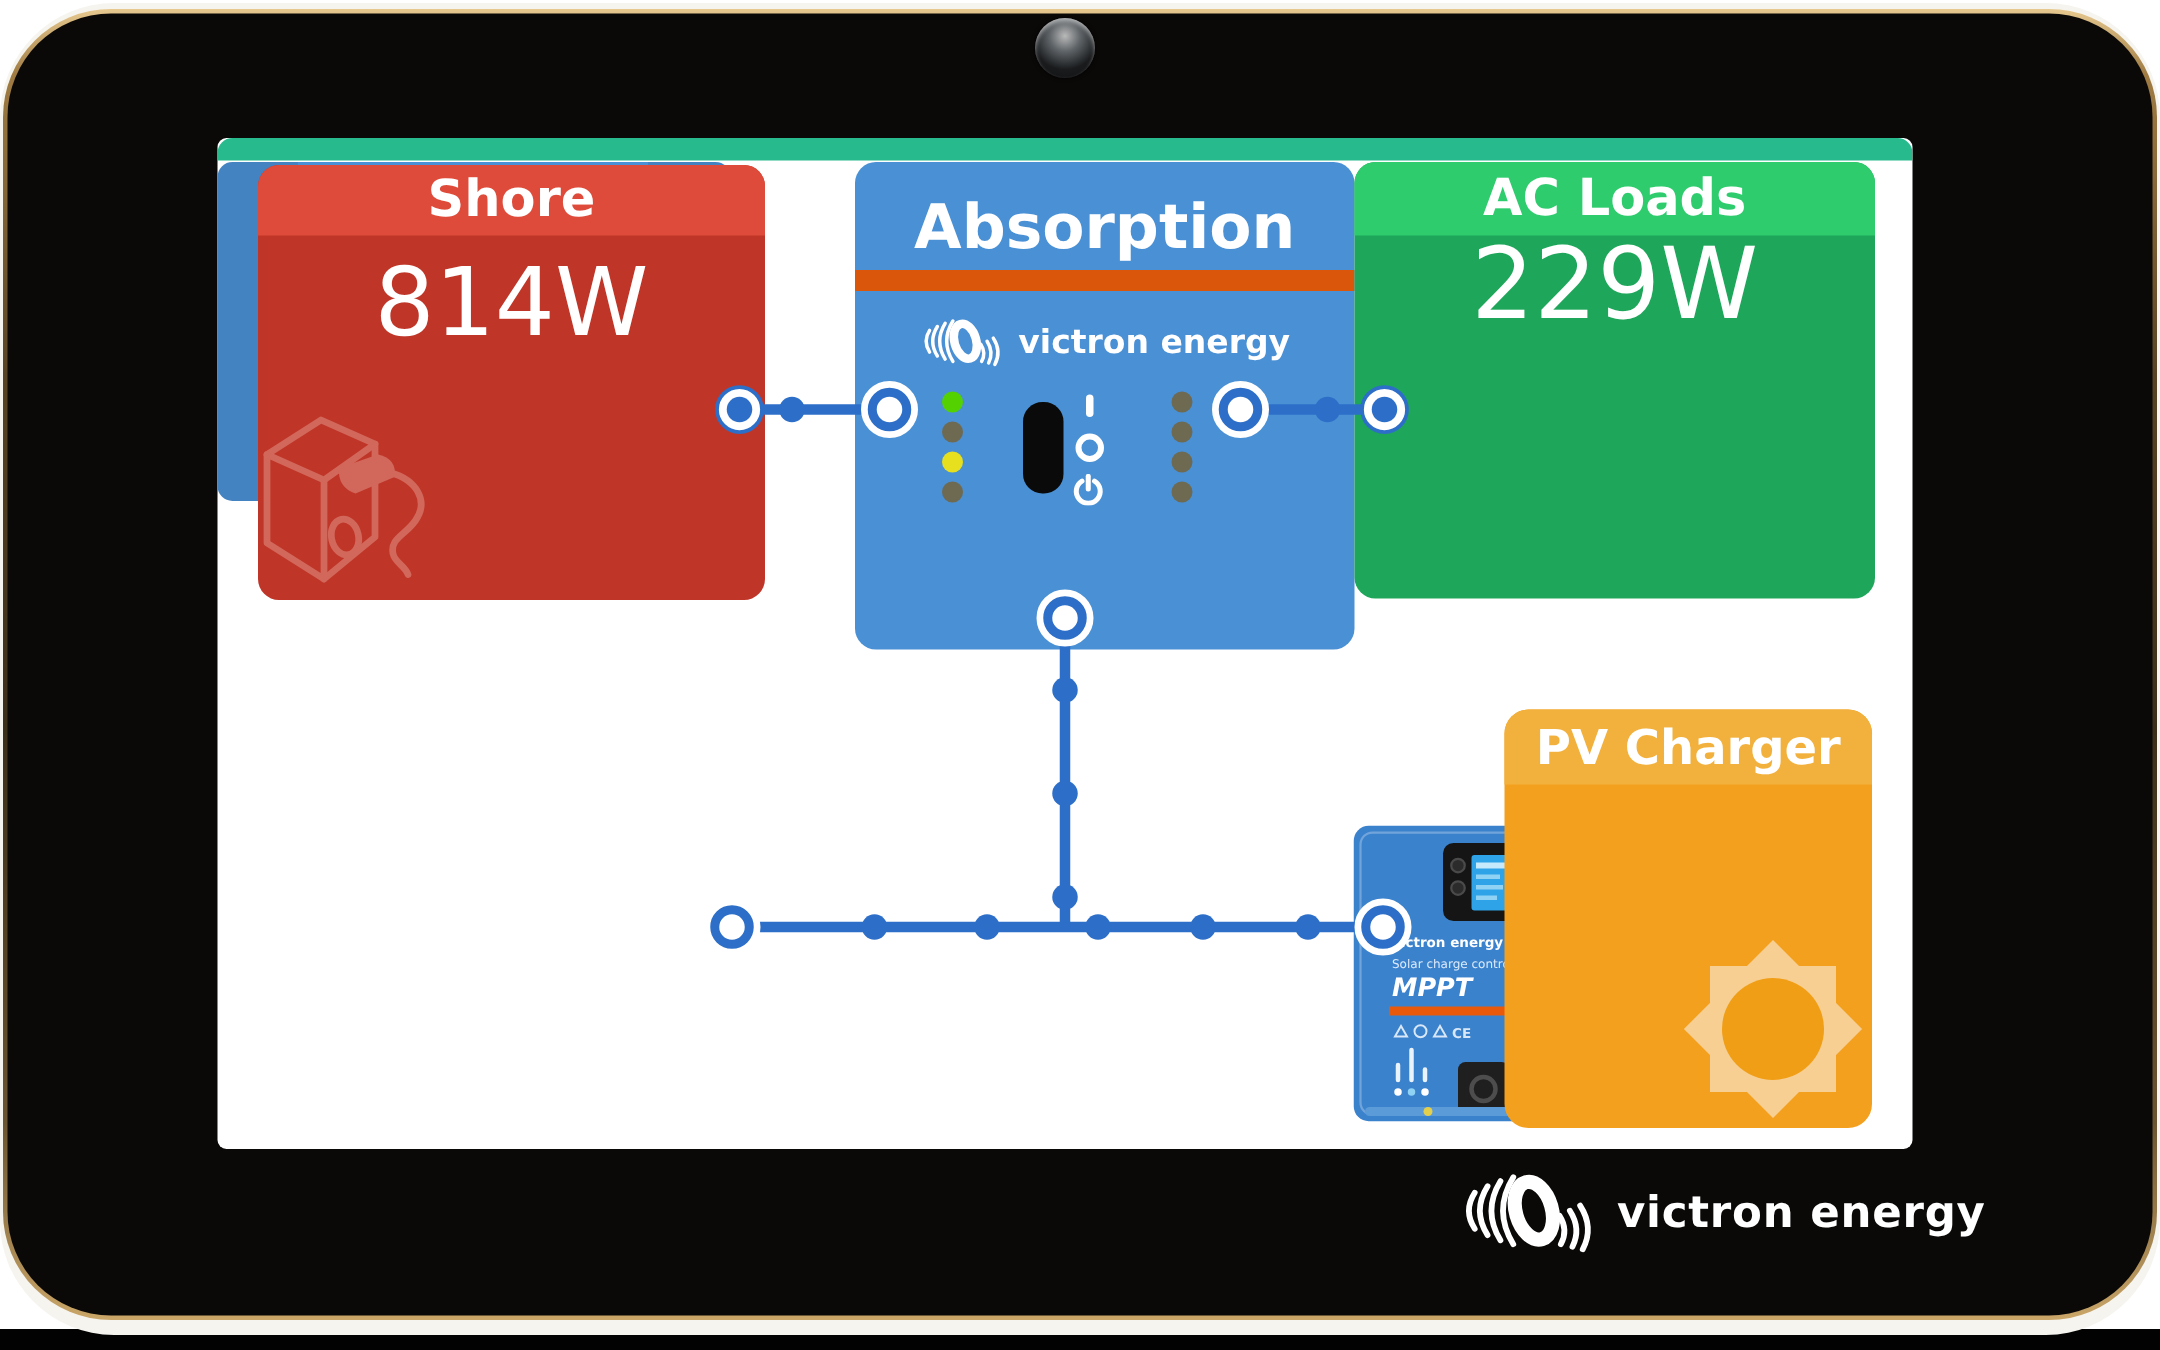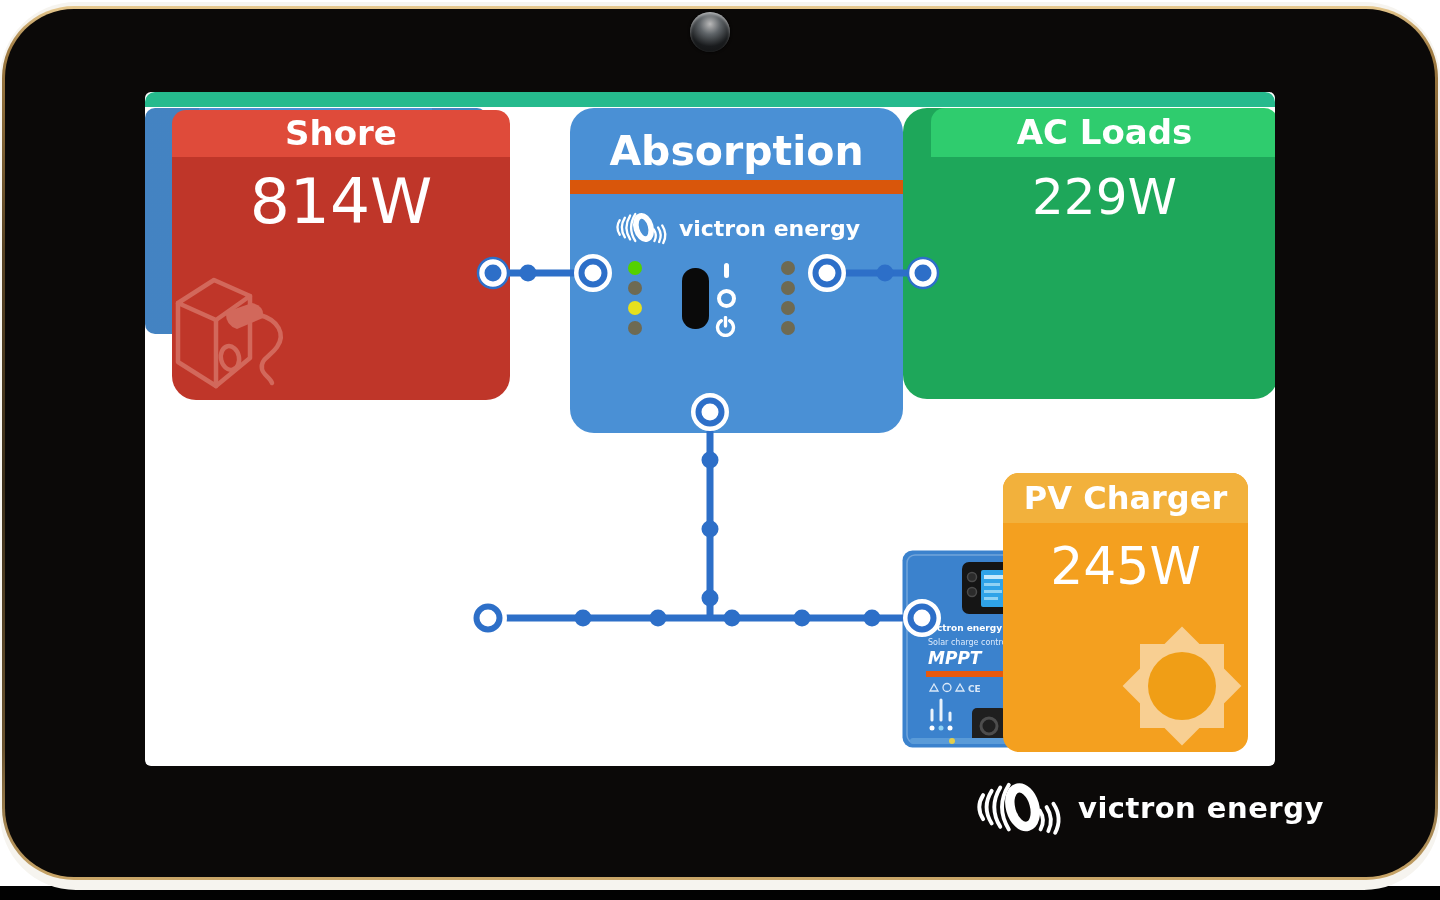--- a/index.html
+++ b/index.html
@@ -11,30 +11,30 @@
   .frame{position:absolute;left:2px;top:6px;right:2px;bottom:20px;border-radius:72px;
     background:linear-gradient(180deg,#e7c98f 0%,#a07c43 5%,#584324 28%,#3c2f1a 55%,#6b5430 85%,#caa668 100%);}
   .device{position:absolute;left:3px;top:3px;right:3px;bottom:3px;border-radius:69px;background:#0b0908;}
   .camera{position:absolute;left:690px;top:12px;width:40px;height:40px;border-radius:50%;z-index:2;
     background:radial-gradient(circle at 50% 30%,#b9b9b9 0%,#5f6468 30%,#191b1d 65%,#101010 100%);
     box-shadow:inset 0 2px 3px rgba(255,255,255,.55),0 0 3px #000;}
   .bezel-brand{position:absolute;left:972px;top:768px;height:80px;display:flex;align-items:center;gap:10px;color:#fff;z-index:2;}
   .bezel-brand span{font-size:29px;font-weight:700;letter-spacing:.5px;}
   
   .screen{position:absolute;left:145px;top:92px;width:1130px;height:674px;background:#fff;border-radius:6px;z-index:3;overflow:hidden;}
-  .tile{position:absolute;border-radius:24px;color:#fff;text-align:center;z-index:1;}
+  .tile{position:absolute;border-radius:14px;color:#fff;text-align:center;z-index:1;}
   .hd{border-radius:14px 14px 0 0;font-weight:700;}
   .val{font-weight:400;line-height:1;}
   #shore{left:27px;top:18px;width:338px;height:290px;}
   #shore .hd{height:47px;line-height:47px;font-size:34px;}
   #shore .val{font-size:63px;margin-top:13px;}
   .shore-icon{position:absolute;left:2px;bottom:4px;width:128px;height:126px;}
-  #ac{left:758px;top:16px;width:347px;height:291px;padding-left:28px;}
+  #ac{left:758px;top:16px;width:347px;height:291px;}
   #ac .hd{height:49px;line-height:49px;font-size:34px;}
-  #ac .val{font-size:50px;margin-top:15px;}
+  #ac .val{font-size:66px;margin-top:0;}
   #pv{left:858px;top:381px;width:245px;height:279px;z-index:3;border-radius:16px;}
   #pv .hd{height:50px;line-height:50px;font-size:32px;border-radius:16px 16px 0 0;}
   #pv .val{font-size:52px;margin-top:17px;}
   .sun{position:absolute;right:6px;bottom:6px;width:120px;height:120px;}
   
   #absorption{left:425px;top:16px;width:333px;height:325px;}
   .abs-title{margin-top:21px;font-size:41px;font-weight:700;line-height:1.1;}
   .abs-stripe{position:absolute;left:0;top:72px;width:100%;height:14px;}
   .abs-brand{position:absolute;top:99px;left:0;right:0;height:42px;display:flex;align-items:center;justify-content:center;gap:8px;}
   .abs-brand span{font-size:22px;font-weight:700;}
@@ -167,21 +167,20 @@
           <circle cx="48" cy="178" r="2.5" fill="#fff"></circle>
         <rect x="70" y="158" width="34" height="36" rx="5" fill="#1f1f1f"></rect>
         <circle cx="87" cy="176" r="8" fill="none" stroke="#4d4d4d" stroke-width="3"></circle>
         <rect x="8" y="188" width="144" height="6" rx="3" fill="#5a9bd8"></rect>
         <circle cx="50" cy="191" r="3" fill="#e3cf4b"></circle>
       </svg>
     </div>
 
     <div class="tile" id="pv" style="background-color: rgb(244, 160, 31);">
       <div class="hd" style="background-color: rgb(242, 177, 60);">PV Charger</div>
-      <div class="val">245W</div>
       <svg class="sun" viewBox="0 0 120 120">
         <rect x="18" y="18" width="84" height="84" fill="#f8cf92"></rect>
         <rect x="18" y="18" width="84" height="84" fill="#f8cf92" transform="rotate(45 60 60)"></rect>
         <circle cx="60" cy="60" r="34" fill="#f09e16"></circle>
       </svg>
     </div>
 
     <div id="battery" style="background-color: rgb(74, 144, 213);">
       <div class="term t1" style="background-color: rgb(38, 186, 141);"></div>
       <div class="term t2" style="background-color: rgb(38, 186, 141);"></div>

